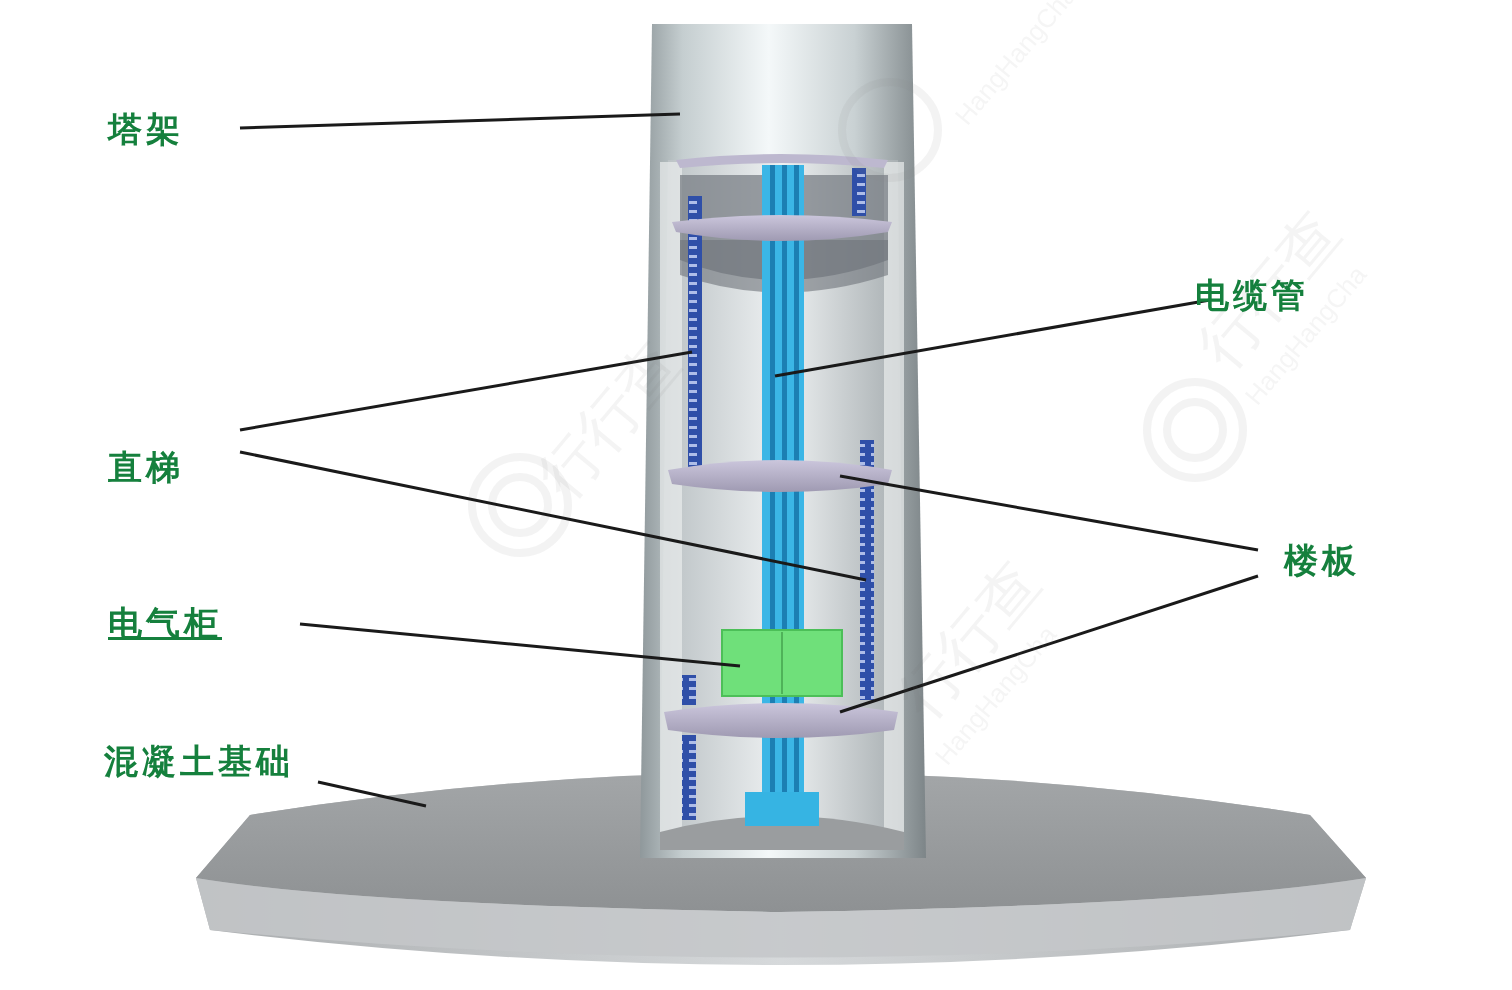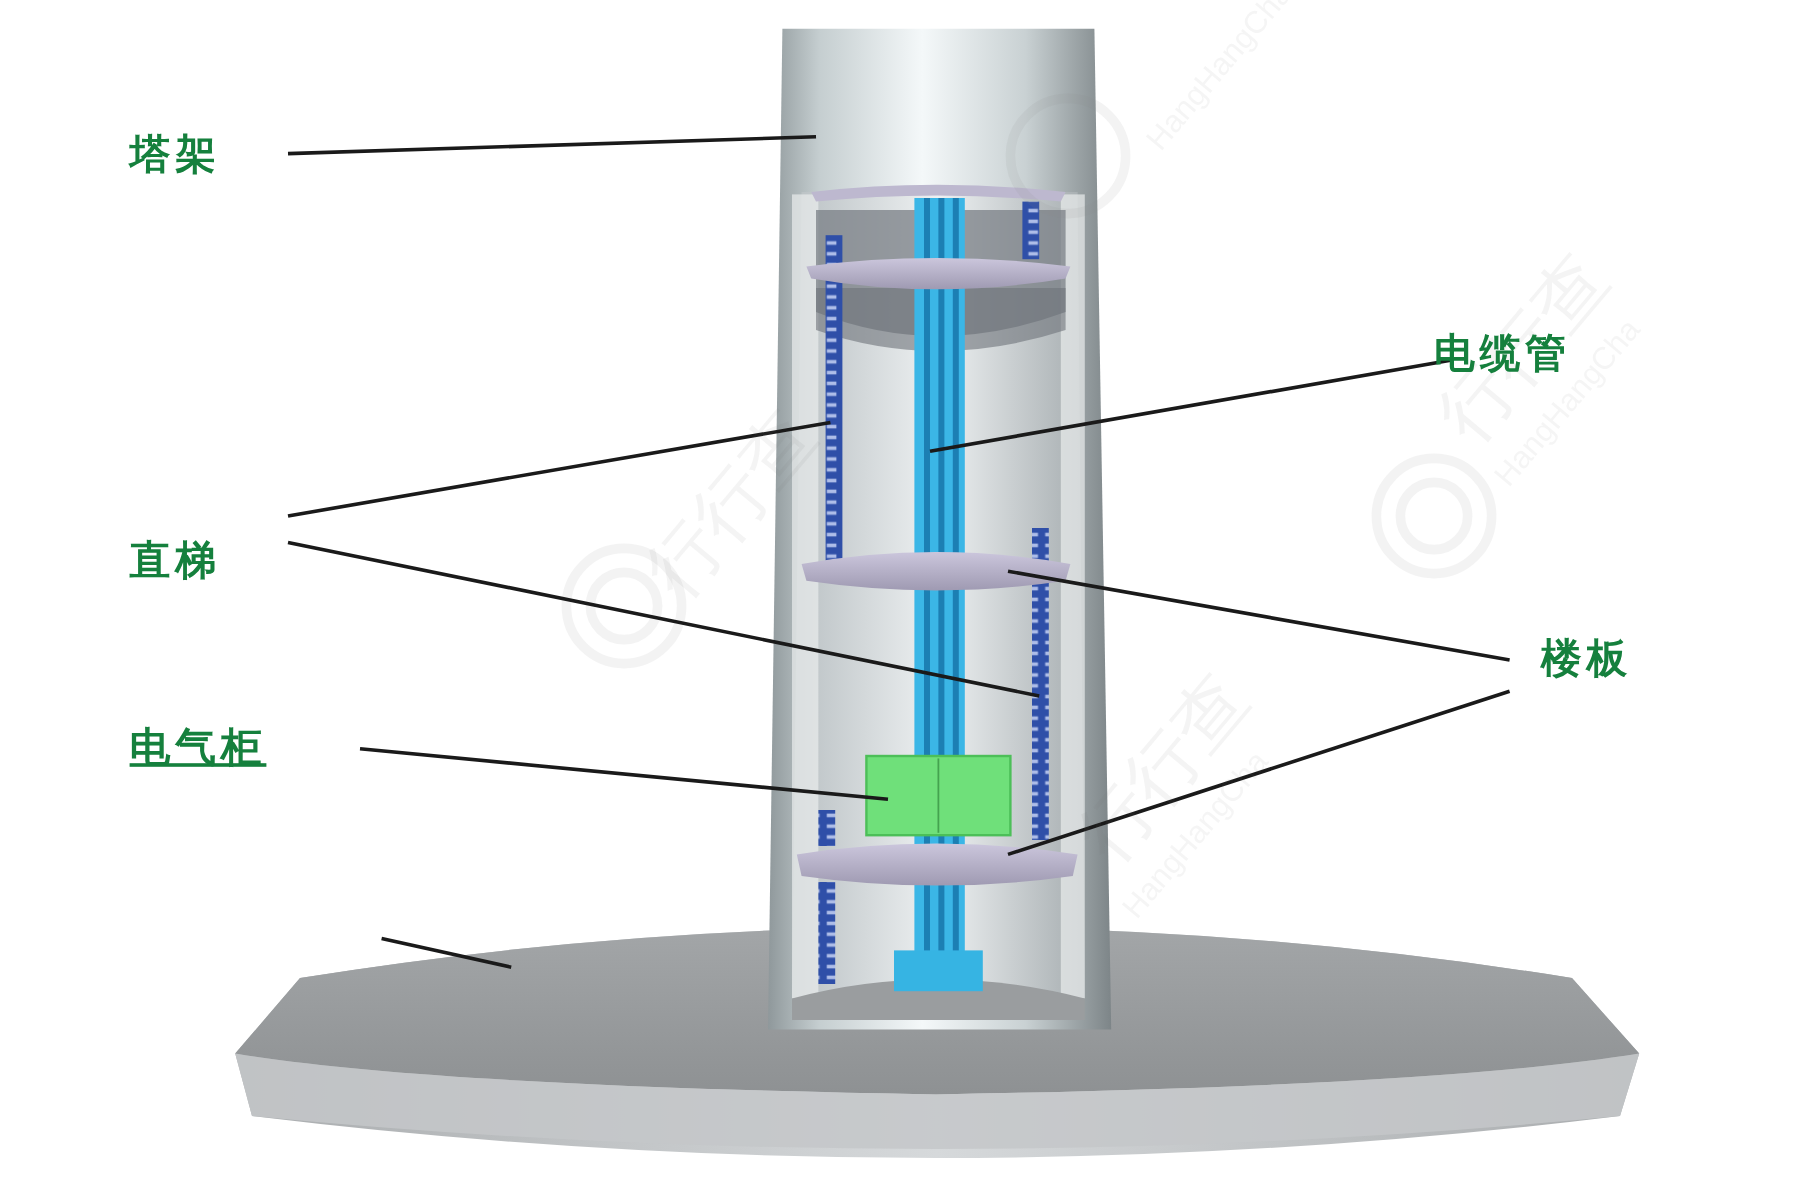--- a/index.html
+++ b/index.html
@@ -120,15 +120,16 @@
   <div class="wm" style="left:1180px;top:250px;">行行查</div>
   <div class="wm" style="left:880px;top:600px;">行行查</div>
   <div class="wm-sub" style="left:930px;top:40px;">HangHangCha</div>
   <div class="wm-sub" style="left:1220px;top:320px;">HangHangCha</div>
   <div class="wm-sub" style="left:910px;top:680px;">HangHangCha</div>
 
   
   <div class="label" style="left:108px;top:112px;">塔架</div>
   <div class="label" style="left:1195px;top:278px;">电缆管</div>
   <div class="label" style="left:108px;top:422px;margin-top:28px;">直梯</div>
-  <div class="label" style="left:1284px;top:532px;">楼板</div>
+  <div class="label" style="left:1284px;top:544px;font-family:Liberation Serif, serif;">楼板</div>
   <div class="label" style="left:108px;top:606px;text-decoration:underline;">电气柜</div>
+  <div class="label" style="left:104px;top:744px;">混凝土基础</div>
 </div>
 
 </body></html>

